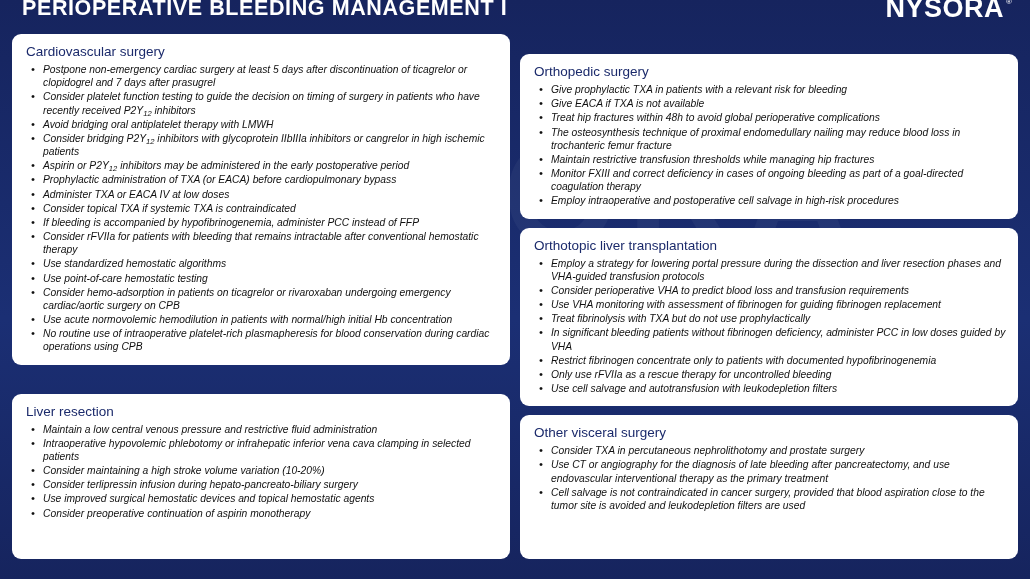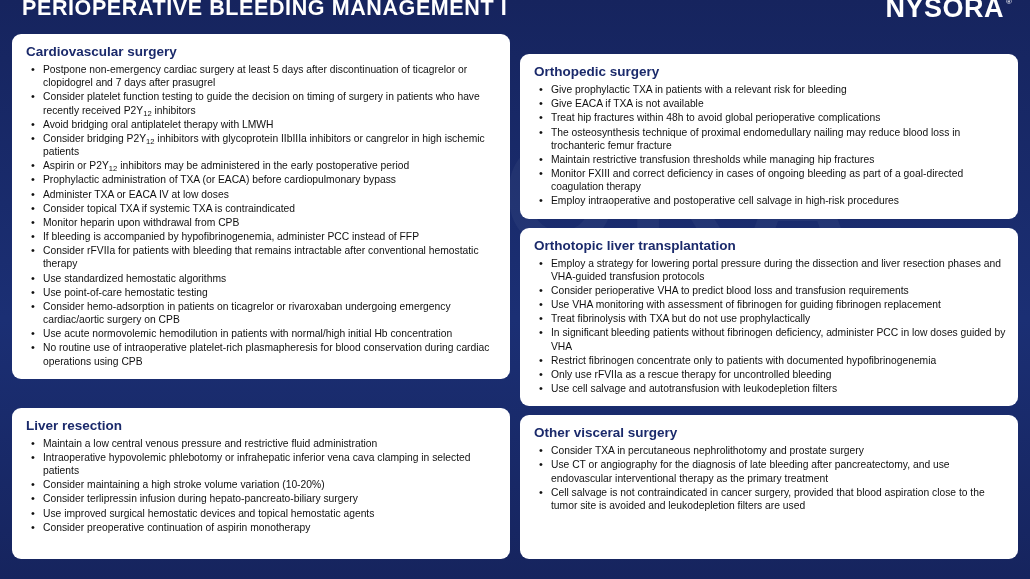--- a/index.html
+++ b/index.html
@@ -87,35 +87,36 @@
   }
   .card {
     background: #ffffff;
     border-radius: 9px;
     padding: 8px 12px 10px 14px;
     box-sizing: border-box;
   }
   .card-title {
     color: #1b2a6b;
     font-size: 13.5px;
-    font-weight: bold;
+    font-weight: normal;
     margin: 2px 0 4px 0;
   }
   ul.bullets {
     list-style: none;
     margin: 0;
     padding: 0;
   }
   ul.bullets li {
     position: relative;
     padding-left: 17px;
     margin-bottom: 1px;
     color: #101010;
     font-size: 10.3px;
     line-height: 1.28;
+    font-style: italic;
   }
   ul.bullets li::before {
     content: "\2022";
     position: absolute;
     left: 5px;
     top: -1px;
     font-size: 11px;
     color: #101010;
   }
   sub {
@@ -153,21 +154,20 @@
         <div class="card-title">Cardiovascular surgery</div>
         <ul class="bullets">
           <li>Postpone non-emergency cardiac surgery at least 5 days after discontinuation of ticagrelor or clopidogrel and 7 days after prasugrel</li>
           <li>Consider platelet function testing to guide the decision on timing of surgery in patients who have recently received P2Y<sub>12</sub> inhibitors</li>
           <li>Avoid bridging oral antiplatelet therapy with LMWH</li>
           <li>Consider bridging P2Y<sub>12</sub> inhibitors with glycoprotein IIbIIIa inhibitors or cangrelor in high ischemic patients</li>
           <li>Aspirin or P2Y<sub>12</sub> inhibitors may be administered in the early postoperative period</li>
           <li>Prophylactic administration of TXA (or EACA) before cardiopulmonary bypass</li>
           <li>Administer TXA or EACA IV at low doses</li>
           <li>Consider topical TXA if systemic TXA is contraindicated</li>
-          <li>Monitor heparin upon withdrawal from CPB</li>
           <li>If bleeding is accompanied by hypofibrinogenemia, administer PCC instead of FFP</li>
           <li>Consider rFVIIa for patients with bleeding that remains intractable after conventional hemostatic therapy</li>
           <li>Use standardized hemostatic algorithms</li>
           <li>Use point-of-care hemostatic testing</li>
           <li>Consider hemo-adsorption in patients on ticagrelor or rivaroxaban undergoing emergency cardiac/aortic surgery on CPB</li>
           <li>Use acute normovolemic hemodilution in patients with normal/high initial Hb concentration</li>
           <li>No routine use of intraoperative platelet-rich plasmapheresis for blood conservation during cardiac operations using CPB</li>
         </ul>
       </div>
 

